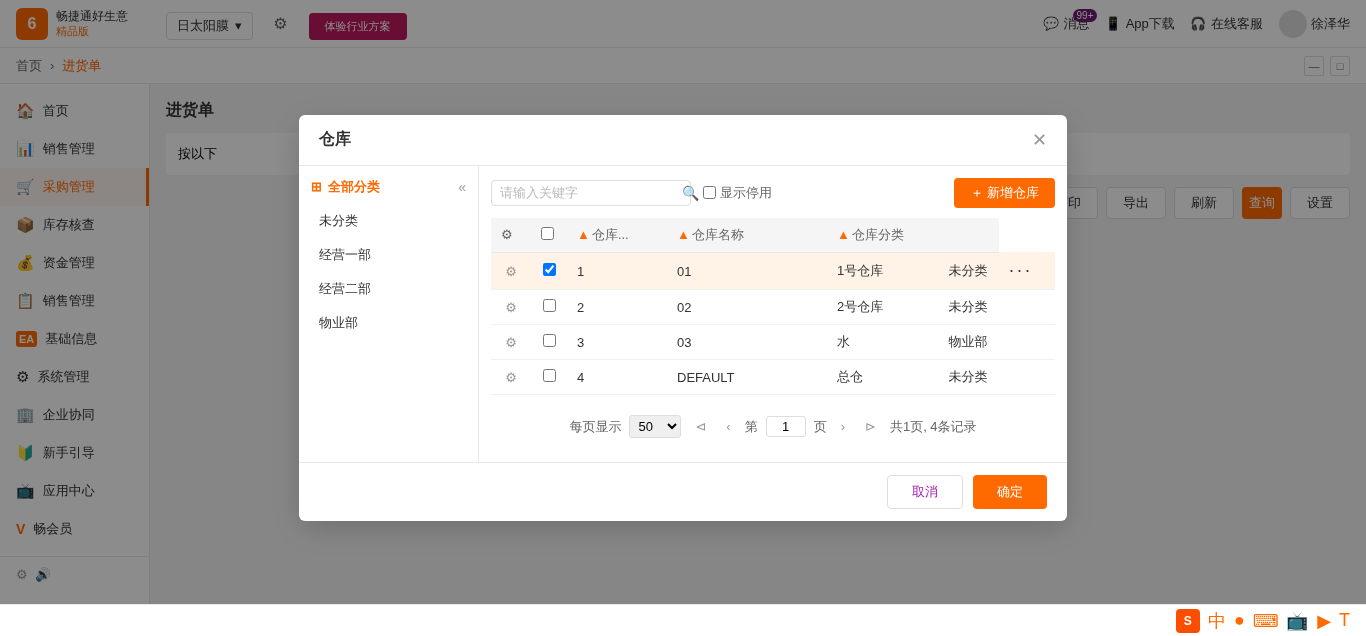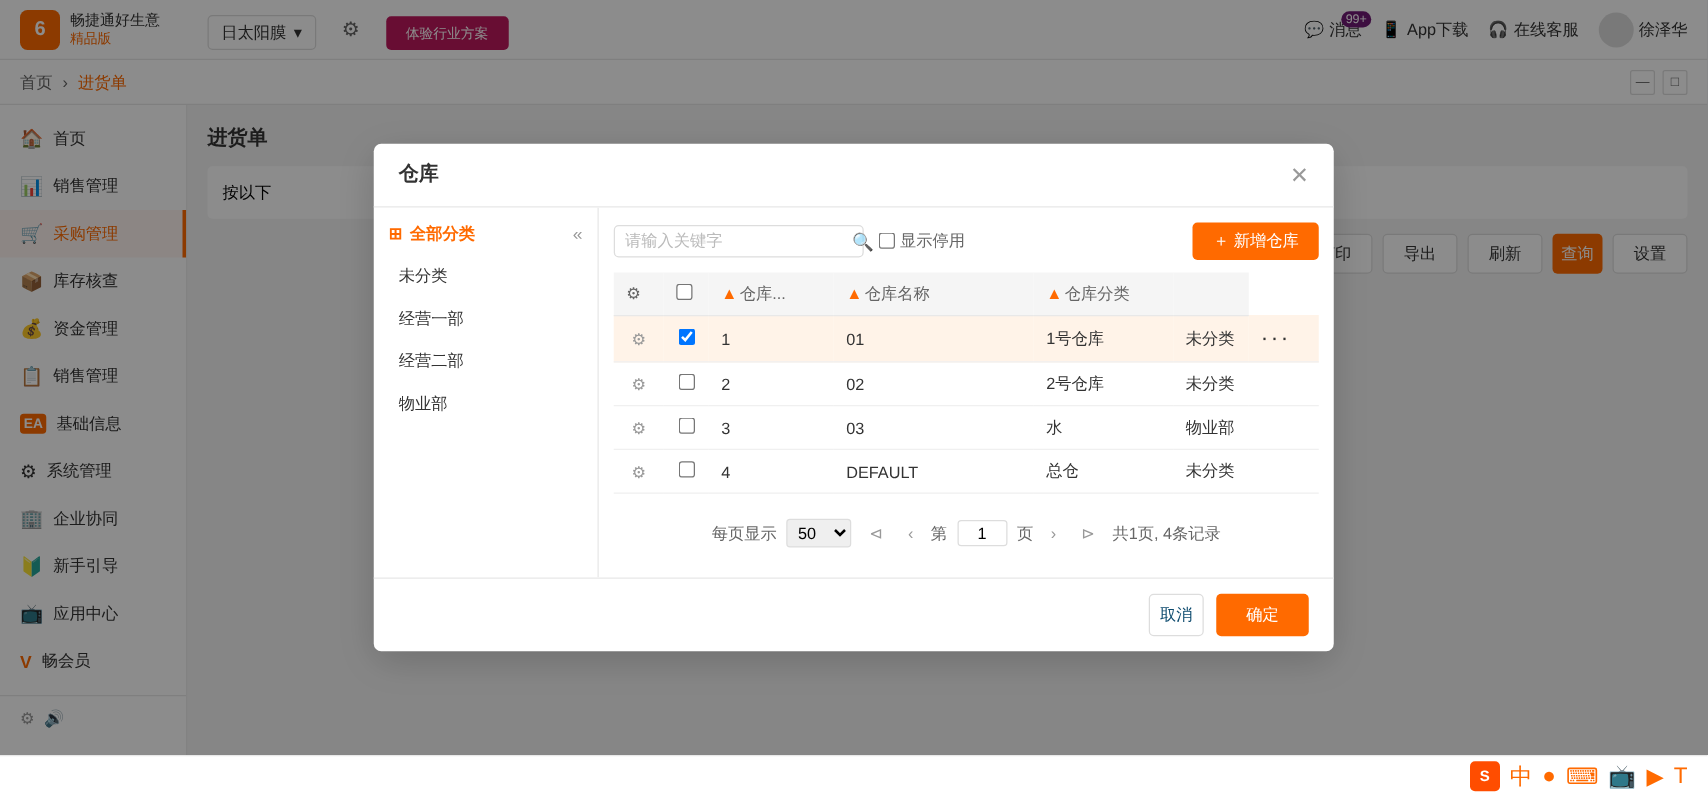--- a/index.html
+++ b/index.html
@@ -220,21 +220,21 @@
     .page-btn { cursor: pointer; color: #999; padding: 2px 6px; }
     .per-page-select {
       border: 1px solid #ddd; border-radius: 3px; padding: 2px 4px; font-size: 13px;
     }
 
     
     .modal-footer {
       display: flex; justify-content: flex-end;
       padding: 12px 20px; border-top: 1px solid #e8e8e8; gap: 10px;
     }
-    .btn-cancel { background: #fff; color: #0c4a6e; border: 1px solid #ddd; border-radius: 4px; padding: 7px 8px; cursor: pointer; font-size: 13px; }
+    .btn-cancel { background: #fff; color: #a21caf; border: 1px solid #ddd; border-radius: 4px; padding: 7px 24px; cursor: pointer; font-size: 13px; }
     .btn-confirm { background: #ff6a00; color: #fff; border: none; border-radius: 4px; padding: 7px 24px; cursor: pointer; font-size: 13px; }
 
     
     .status-bar {
       position: fixed; bottom: 0; left: 0; right: 0; height: 32px;
       background: #fff; border-top: 1px solid #e8e8e8;
       display: flex; align-items: center; justify-content: flex-end;
       padding: 0 16px; gap: 8px; z-index: 200;
     }
     .status-icon { font-size: 18px; color: #ff6a00; cursor: pointer; }

